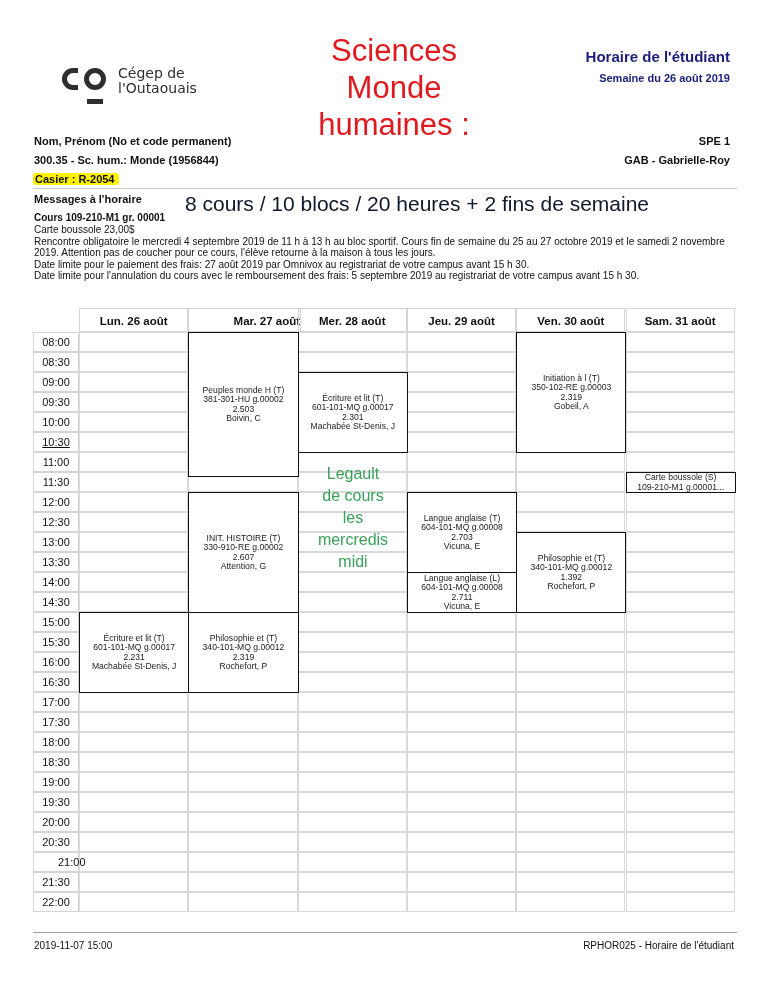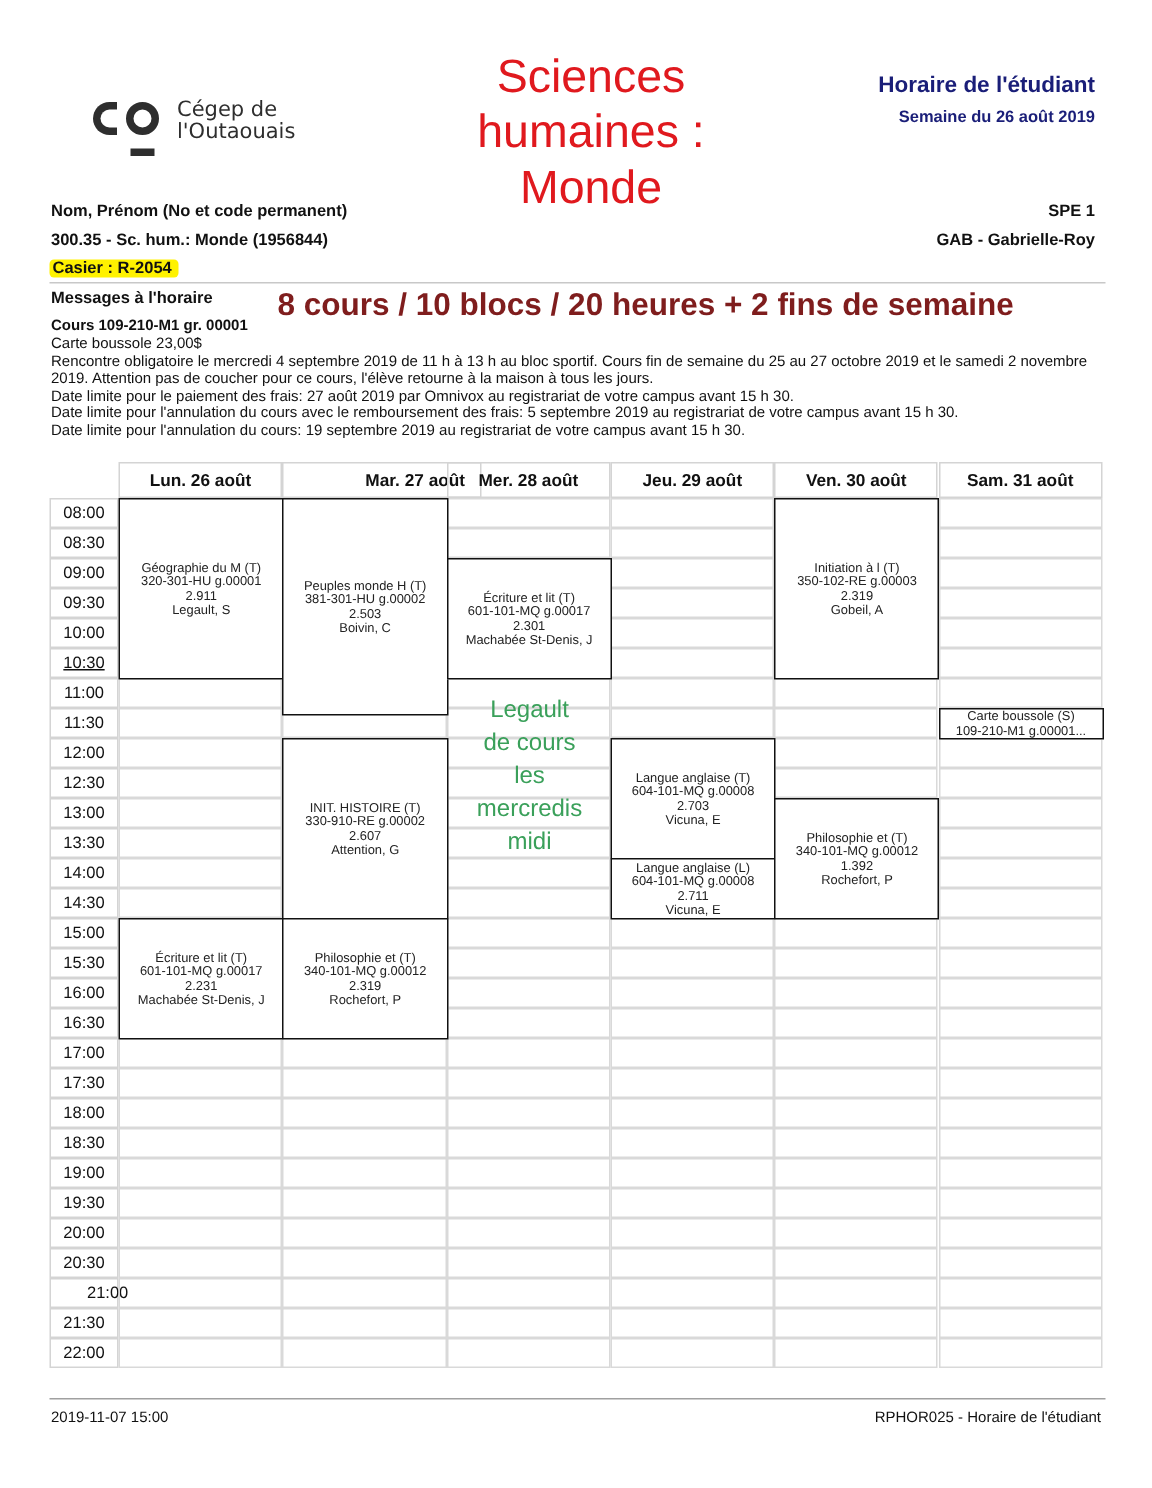--- a/index.html
+++ b/index.html
@@ -14,21 +14,21 @@
   .big-title { left:300px; top:32px; width:188px; text-align:center; color:#e0191e; font-size:31px; line-height:37px; }
   .doc-title { right:38px; top:48px; color:#1a1e78; font-weight:bold; font-size:15px; text-align:right; }
   .week { right:38px; top:72px; color:#1a1e78; font-weight:bold; font-size:11px; text-align:right; }
   .name-line { left:34px; top:135px; font-size:11px; font-weight:bold; }
   .prog-line { left:34px; top:154px; font-size:11px; font-weight:bold; }
   .spe { right:38px; top:135px; font-size:11px; font-weight:bold; }
   .campus { right:38px; top:154px; font-size:11px; font-weight:bold; }
   .casier { left:33px; top:173px; font-size:11px; font-weight:bold; background:#fff200; padding:0 4px 0 2px; border-radius:3px; }
   .hr1 { left:33px; top:188px; width:704px; height:1px; background:#c8c8c8; }
   .messages-title { left:34px; top:193px; font-size:11px; font-weight:bold; }
-  .summary { left:185px; top:192px; color:#7f1d1d; font-size:21px;font-weight:bold; }
+  .summary { left:185px; top:192px; color:#0f172a; font-size:21px; }
   .msg-course { left:34px; top:212px; font-size:10px; font-weight:bold; }
   .msg-lines { left:34px; top:224px; width:710px; font-size:10px; line-height:11.6px; }
   .msg-lines div { white-space:nowrap; }
   
   .grid { left:33px; top:308px; width:702px; height:605px; }
   .day-head { top:0; height:24px; border:1px solid #d4d4d4; box-sizing:border-box; text-align:center; font-weight:bold; font-size:11.5px; line-height:24px; }
   .time-cell { left:0; width:46px; height:20px; border:1px solid #d4d4d4; box-sizing:border-box; text-align:center; font-size:11px; line-height:19px; }
   .cell { height:20px; border:1px solid #d9d9d9; box-sizing:border-box; }
   .block { border:1.5px solid #111; box-sizing:border-box; background:#fff; display:flex; align-items:center; justify-content:center; text-align:center; font-size:8.6px; line-height:9.2px; color:#222; }
   .green-note { left:300px; top:463px; width:106px; text-align:center; color:#3aa05a; font-size:16px; line-height:22px; }
@@ -44,22 +44,22 @@
   <div class="abs logo-o"></div>
   <div class="abs logo-bar"></div>
   <div class="abs logo-text">
     <div>Cégep de</div>
     <div>l'Outaouais</div>
   </div>
 </div>
 
 <div class="abs big-title">
   <div>Sciences</div>
+  <div>Monde</div>
   <div>humaines :</div>
-  <div>Monde</div>
 </div>
 
 <div class="abs doc-title">Horaire de l'étudiant</div>
 <div class="abs week">Semaine du 26 août 2019</div>
 
 <div class="abs name-line">Nom, Prénom (No et code permanent)</div>
 <div class="abs prog-line">300.35 - Sc. hum.: Monde (1956844)</div>
 <div class="abs spe">SPE 1</div>
 <div class="abs campus">GAB - Gabrielle-Roy</div>
 <div class="abs casier">Casier :  R-2054</div>
@@ -68,26 +68,25 @@
 
 <div class="abs messages-title">Messages à l'horaire</div>
 <div class="abs summary">8 cours /  10 blocs / 20 heures + 2 fins de semaine</div>
 <div class="abs msg-course">Cours 109-210-M1 gr. 00001</div>
 <div class="abs msg-lines">
   <div>Carte boussole 23,00$</div>
   <div>Rencontre obligatoire le mercredi 4 septembre 2019 de 11 h à 13 h au bloc sportif. Cours fin de semaine du 25 au 27 octobre 2019 et le samedi  2 novembre</div>
   <div>2019. Attention pas de coucher pour ce cours, l'élève retourne à la maison à tous les jours.</div>
   <div>Date limite pour le paiement des frais: 27 août 2019 par Omnivox au registrariat de votre campus avant 15 h 30.</div>
   <div>Date limite pour l'annulation du cours avec le remboursement des frais: 5 septembre 2019 au registrariat de votre campus avant 15 h 30.</div>
-  <div>Date limite pour l'annulation du cours: 19 septembre 2019 au registrariat de votre campus avant 15 h 30.</div>
 </div>
 
 <div class="abs grid" id="grid">
     <div class="abs day-head" style="left: 46px; width: 109.3px;">Lun. 26 août</div>
-    <div class="abs day-head" style="left: 155.3px; width: 133px; padding-left: 44px;">Mar. 27 août</div>
+    <div class="abs day-head" style="left: 155.3px; width: 113px; padding-left: 44px;">Mar. 27 août</div>
     <div class="abs day-head" style="left: 264.6px; width: 109.3px;">Mer. 28 août</div>
     <div class="abs day-head" style="left: 373.9px; width: 109.3px;">Jeu. 29 août</div>
     <div class="abs day-head" style="left: 483.2px; width: 109.3px;">Ven. 30 août</div>
     <div class="abs day-head" style="left: 592.5px; width: 109.3px;">Sam. 31 août</div>
     <div class="abs time-cell" style="top: 24px;">08:00</div>
     <div class="abs cell" style="top: 24px; left: 46px; width: 109.3px;"></div>
     <div class="abs cell" style="top: 24px; left: 155.3px; width: 109.3px;"></div>
     <div class="abs cell" style="top: 24px; left: 264.6px; width: 109.3px;"></div>
     <div class="abs cell" style="top: 24px; left: 373.9px; width: 109.3px;"></div>
     <div class="abs cell" style="top: 24px; left: 483.2px; width: 109.3px;"></div>
@@ -281,28 +280,20 @@
     <div class="abs cell" style="top: 564px; left: 373.9px; width: 109.3px;"></div>
     <div class="abs cell" style="top: 564px; left: 483.2px; width: 109.3px;"></div>
     <div class="abs cell" style="top: 564px; left: 592.5px; width: 109.3px;"></div>
     <div class="abs time-cell" style="top: 584px;">22:00</div>
     <div class="abs cell" style="top: 584px; left: 46px; width: 109.3px;"></div>
     <div class="abs cell" style="top: 584px; left: 155.3px; width: 109.3px;"></div>
     <div class="abs cell" style="top: 584px; left: 264.6px; width: 109.3px;"></div>
     <div class="abs cell" style="top: 584px; left: 373.9px; width: 109.3px;"></div>
     <div class="abs cell" style="top: 584px; left: 483.2px; width: 109.3px;"></div>
     <div class="abs cell" style="top: 584px; left: 592.5px; width: 109.3px;"></div>
-    <div class="abs block" style="left: 46px; width: 110.3px; top: 24px; height: 121px;">
-      <div>
-        <div>Géographie du M (T)</div>
-        <div>320-301-HU g.00001</div>
-        <div>2.911</div>
-        <div>Legault, S</div>
-      </div>
-    </div>
     <div class="abs block" style="left: 155.3px; width: 110.3px; top: 24px; height: 145px;">
       <div>
         <div>Peuples monde H (T)</div>
         <div>381-301-HU g.00002</div>
         <div>2.503</div>
         <div>Boivin, C</div>
       </div>
     </div>
     <div class="abs block" style="left: 264.6px; width: 110.3px; top: 64px; height: 81px;">
       <div>

